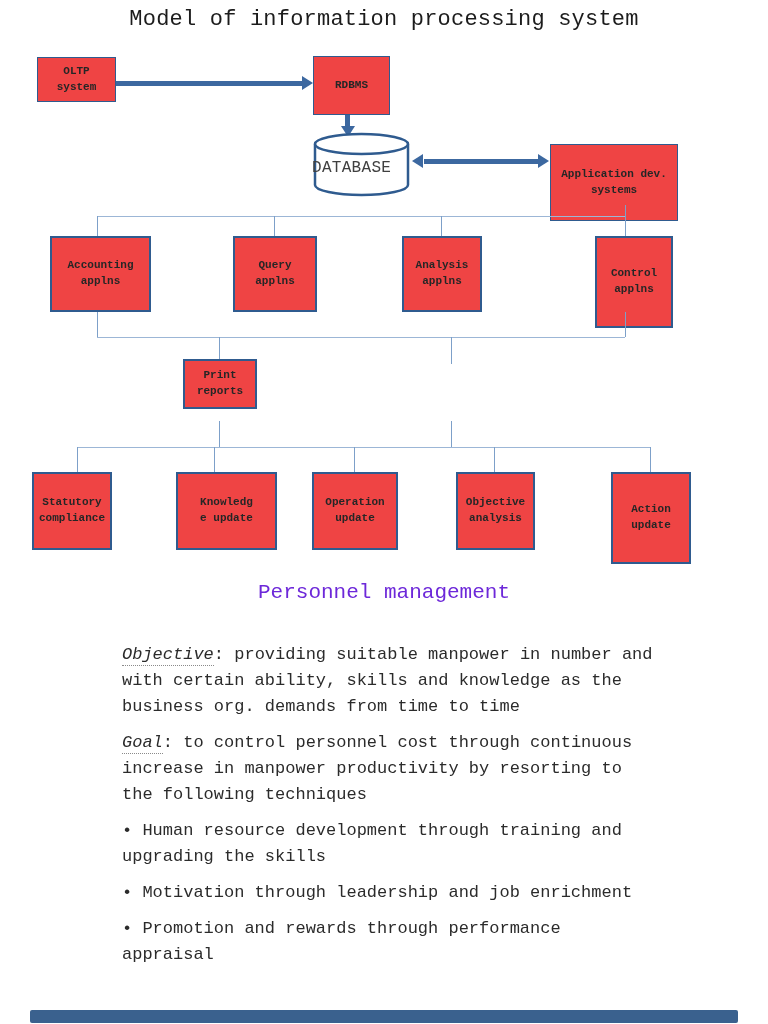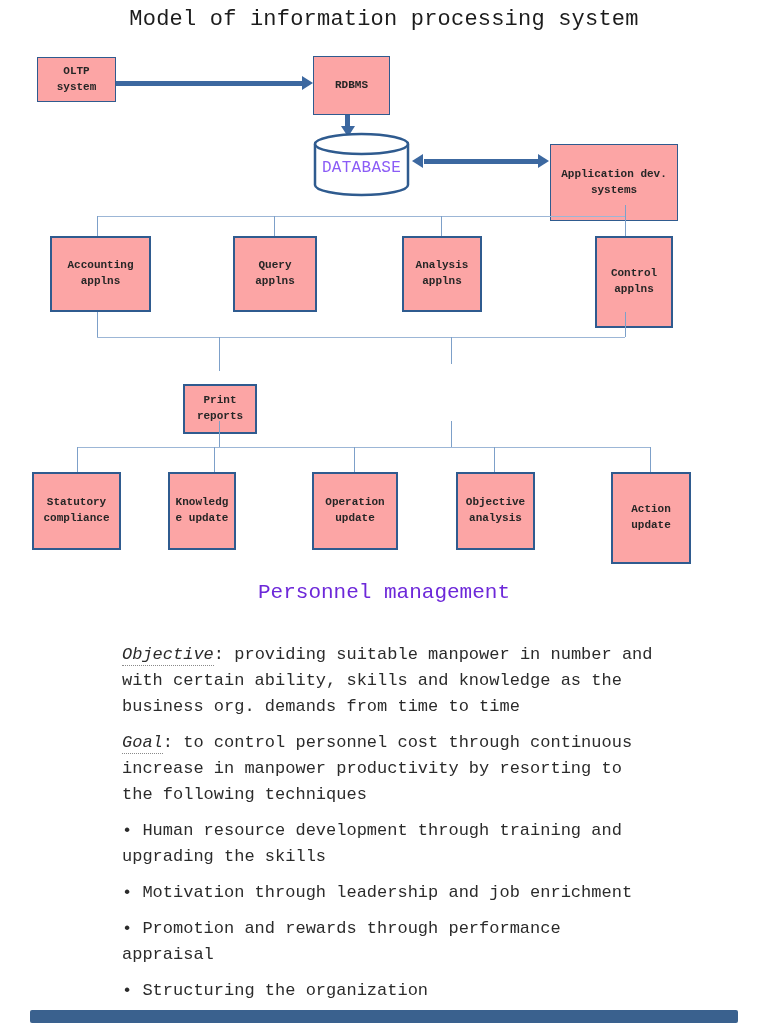--- a/index.html
+++ b/index.html
@@ -18,21 +18,21 @@
     letter-spacing:.2px;
   }
   .section-title{
     position:absolute;left:0;top:581px;width:768px;
     text-align:center;font-size:21px;color:#6d28d9;
   }
   
   .node{
     position:absolute;
     box-sizing:border-box;
-    background:#fca5a5;
+    background:#ef4444;
     border:2px solid #2f5b8f;
     display:flex;align-items:center;justify-content:center;
     text-align:center;
     font-size:11px;font-weight:700;color:#262626;
     line-height:1.45;
     white-space:pre-line;
   }
   .node.thin{border-width:1.5px;}
   
   .thick{position:absolute;background:#3c68a0;}
@@ -41,21 +41,21 @@
   .ah.left {border-top:7px solid transparent;border-bottom:7px solid transparent;border-right:11px solid #3c68a0;}
   .ah.down {border-left:7px solid transparent;border-right:7px solid transparent;border-top:11px solid #3c68a0;}
   
   .hline{position:absolute;height:1px;background:#9cb6d6;}
   .vline{position:absolute;width:1px;background:#7da0c9;}
   
   .cyl{position:absolute;left:312px;top:131px;width:99px;height:68px;}
   .cyl svg{display:block;}
   .cyl .db-label{
     position:absolute;left:0;top:28px;width:99px;
-    text-align:center;font-size:16px;font-weight:400;color:#8b5cf6;
+    text-align:left;font-size:16px;font-weight:400;color:#404040;
     letter-spacing:.3px;
   }
   
   .body-text{
     position:absolute;left:122px;top:642px;width:532px;
     font-size:17px;color:#2b2b2b;line-height:26px;
   }
   .body-text p{margin:0 0 10px 0;}
   .term{font-style:italic;border-bottom:1px dotted #8a8a8a;padding-bottom:1px;}
   
@@ -111,49 +111,48 @@
 applns</div>
   <div class="node" style="left:595px;top:236px;width:78px;height:92px;">Control
 applns</div>
 
   <div class="vline" style="left:97px;top:312px;height:25px;"></div>
   <div class="vline" style="left:625px;top:312px;height:25px;"></div>
   <div class="hline" style="left:97px;top:337px;width:528px;"></div>
   <div class="vline" style="left:219px;top:337px;height:34px;"></div>
   <div class="vline" style="left:451px;top:337px;height:27px;"></div>
 
-  <div class="node" style="left:183px;top:384px;width:74px;height:50px;">Print
+  <div class="node" style="left:183px;top:359px;width:74px;height:50px;">Print
 reports</div>
 
   <div class="vline" style="left:219px;top:421px;height:26px;"></div>
   <div class="vline" style="left:451px;top:421px;height:26px;"></div>
   <div class="hline" style="left:77px;top:447px;width:574px;"></div>
   <div class="vline" style="left:77px;top:447px;height:25px;"></div>
   <div class="vline" style="left:214px;top:447px;height:25px;"></div>
   <div class="vline" style="left:354px;top:447px;height:25px;"></div>
   <div class="vline" style="left:494px;top:447px;height:25px;"></div>
   <div class="vline" style="left:650px;top:447px;height:25px;"></div>
 
-  <div class="node" style="left:32px;top:472px;width:89px;height:78px;">Statutory
+  <div class="node" style="left:32px;top:472px;width:80px;height:78px;">Statutory
 compliance</div>
-  <div class="node" style="left:168px;top:472px;width:68px;height:78px;">Knowledg
+  <div class="node" style="left:176px;top:472px;width:101px;height:78px;">Knowledg
 e update</div>
   <div class="node" style="left:312px;top:472px;width:86px;height:78px;">Operation
 update</div>
   <div class="node" style="left:456px;top:472px;width:79px;height:78px;">Objective
 analysis</div>
   <div class="node" style="left:611px;top:472px;width:80px;height:92px;">Action
 update</div>
 
   <div class="section-title">Personnel management</div>
 
   <div class="body-text">
     <p><span class="term">Objective</span><span>: providing suitable manpower in number and with certain ability, skills and knowledge as the business org. demands from time to time</span></p>
     <p><span class="term">Goal</span><span>: to control personnel cost through continuous increase in manpower productivity by resorting to the following techniques</span></p>
     <p>• Human resource development through training and upgrading the skills</p>
     <p>• Motivation through leadership and job enrichment</p>
     <p>• Promotion and rewards through performance appraisal</p>
-    <p>• Structuring the organization</p>
   </div>
 
   <div class="footer-bar"></div>
 
 </div>
 
 </body></html>

